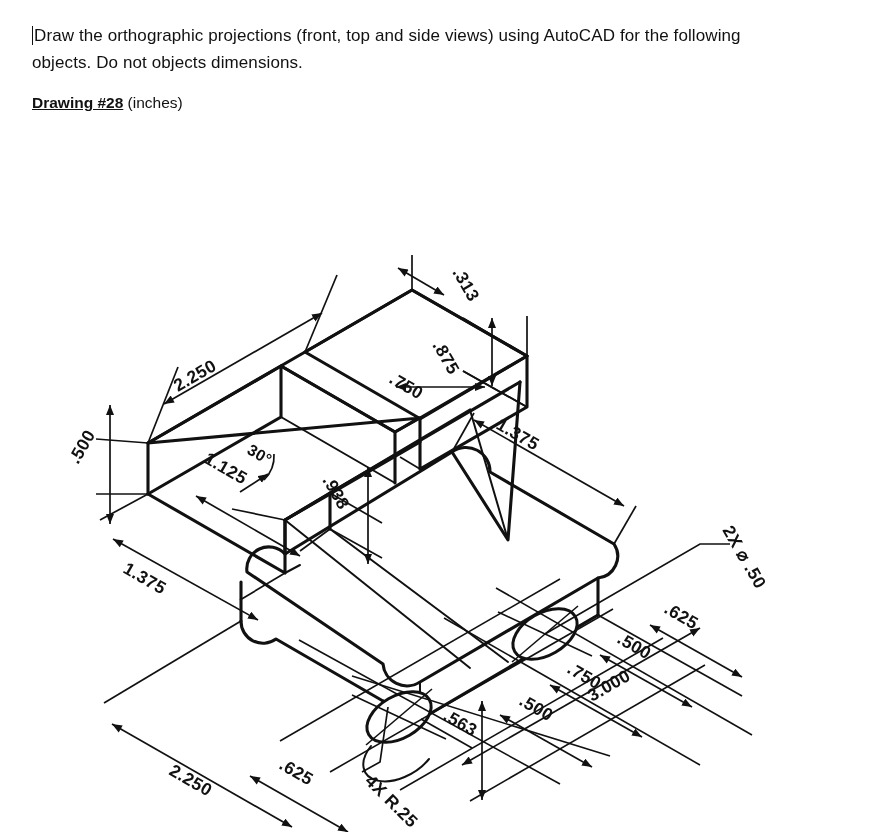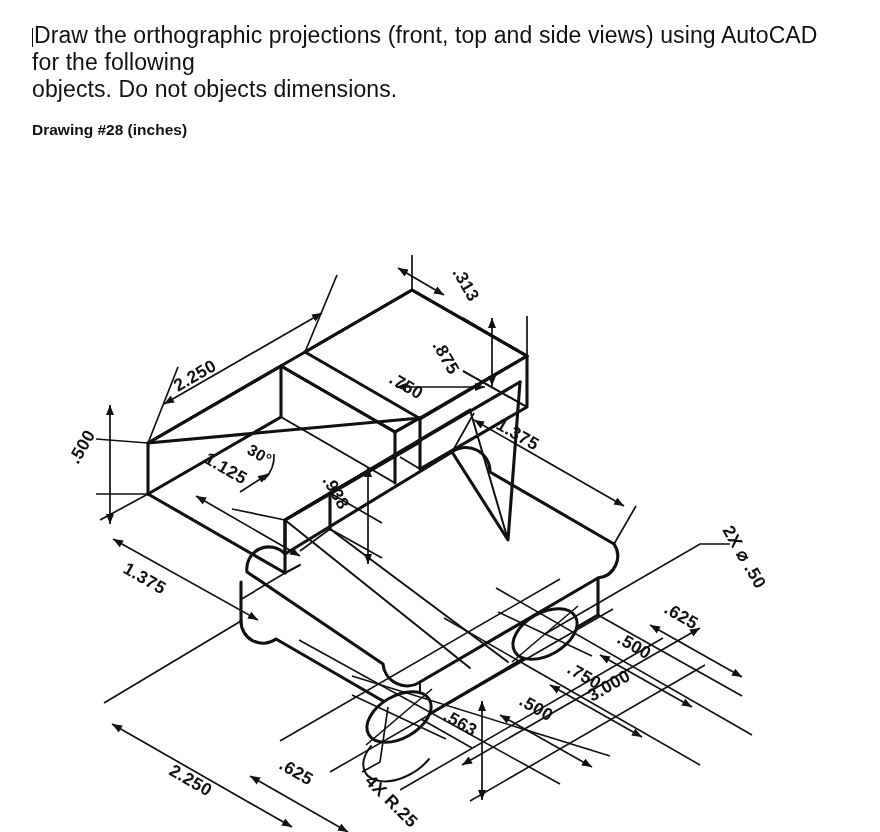--- a/index.html
+++ b/index.html
@@ -13,26 +13,26 @@
   }
   #sheet{position:relative;width:880px;height:832px;background:#fff;}
 
   
   .header{position:absolute;left:32px;top:22px;width:810px;}
   .caret{
     display:inline-block;width:1px;height:19px;background:#111;
     vertical-align:-4px;margin-right:1px;
   }
   .prompt{
-    font-size:23px;line-height:27px;letter-spacing:.1px;
+    font-size:17px;line-height:27px;letter-spacing:.1px;
     font-family:"Liberation Sans", sans-serif;
   }
   .subline{margin-top:17px;font-size:15.5px;line-height:20px;}
-  .subline .ttl{font-weight:bold;}
-  .subline .unit{font-weight:bold;}
+  .subline .ttl{font-weight:bold;text-decoration:underline;}
+  .subline .unit{font-weight:normal;}
 
   
   #draw{position:absolute;left:0;top:120px;width:880px;height:712px;}
   svg{display:block;}
   .obj   {fill:none;stroke:#111;stroke-width:3.1;stroke-linejoin:round;stroke-linecap:round;}
   .objthin{fill:none;stroke:#111;stroke-width:2.0;stroke-linejoin:round;stroke-linecap:round;}
   .hid   {fill:none;stroke:#111;stroke-width:1.9;stroke-dasharray:11 8;stroke-linecap:butt;}
   .dim   {fill:none;stroke:#111;stroke-width:1.7;stroke-linecap:butt;}
   .cl    {fill:none;stroke:#111;stroke-width:1.6;stroke-linecap:butt;}
   .hole  {fill:#fff;stroke:#111;stroke-width:3.0;}

